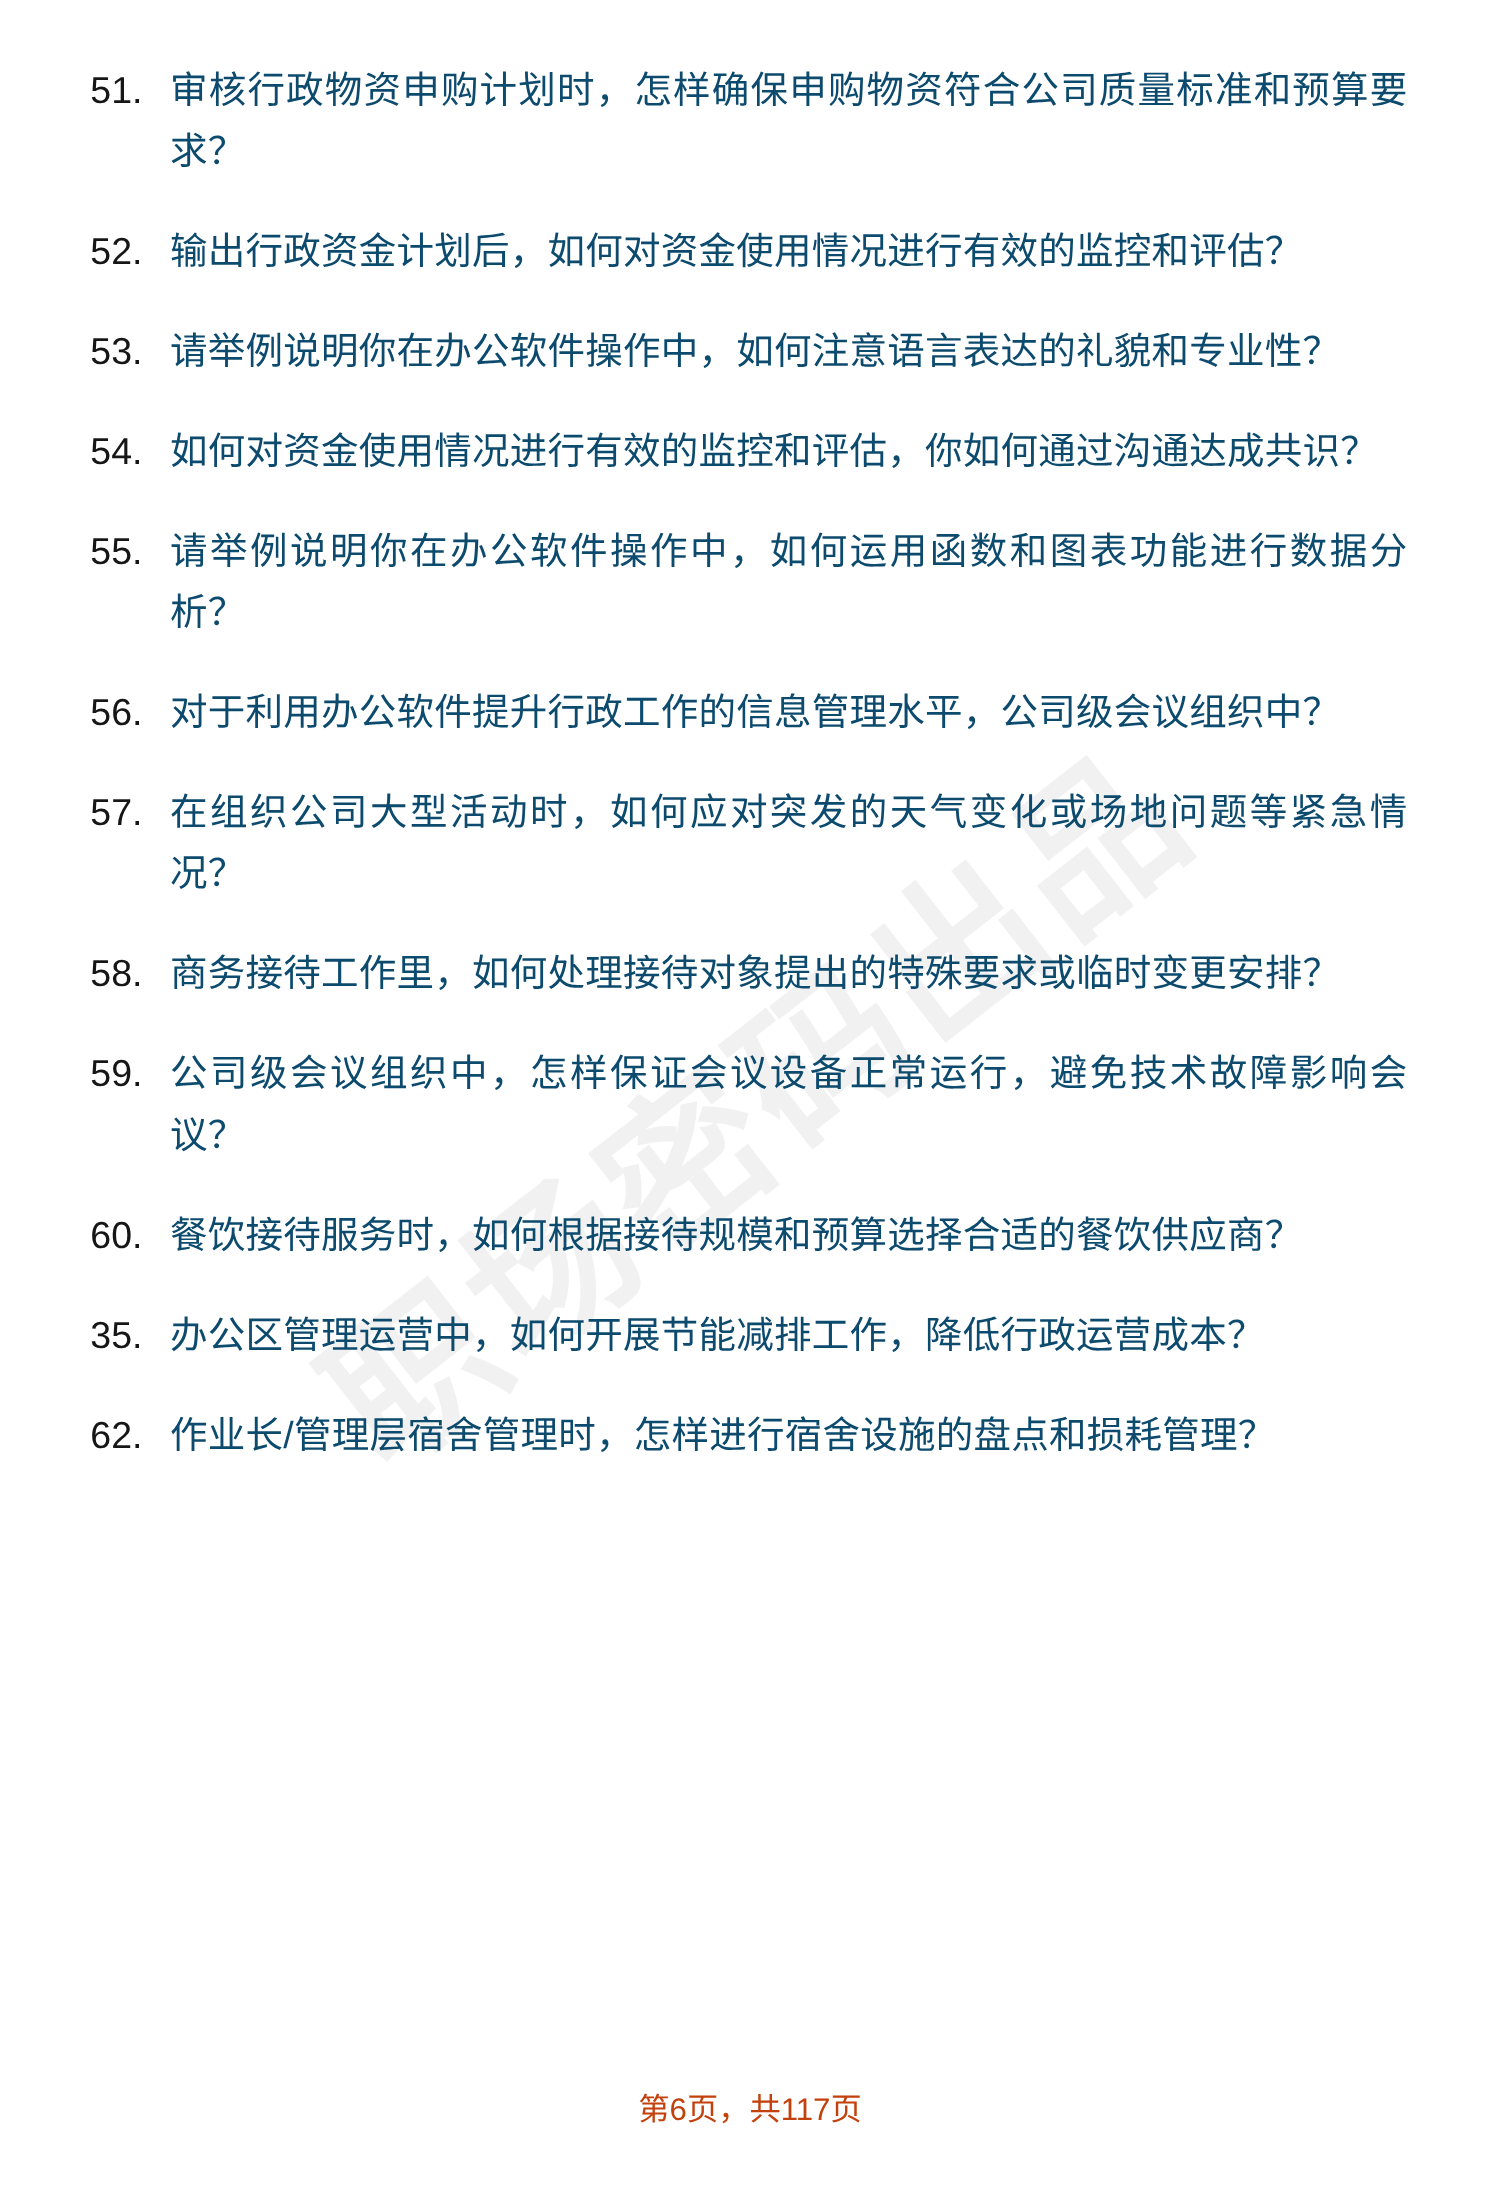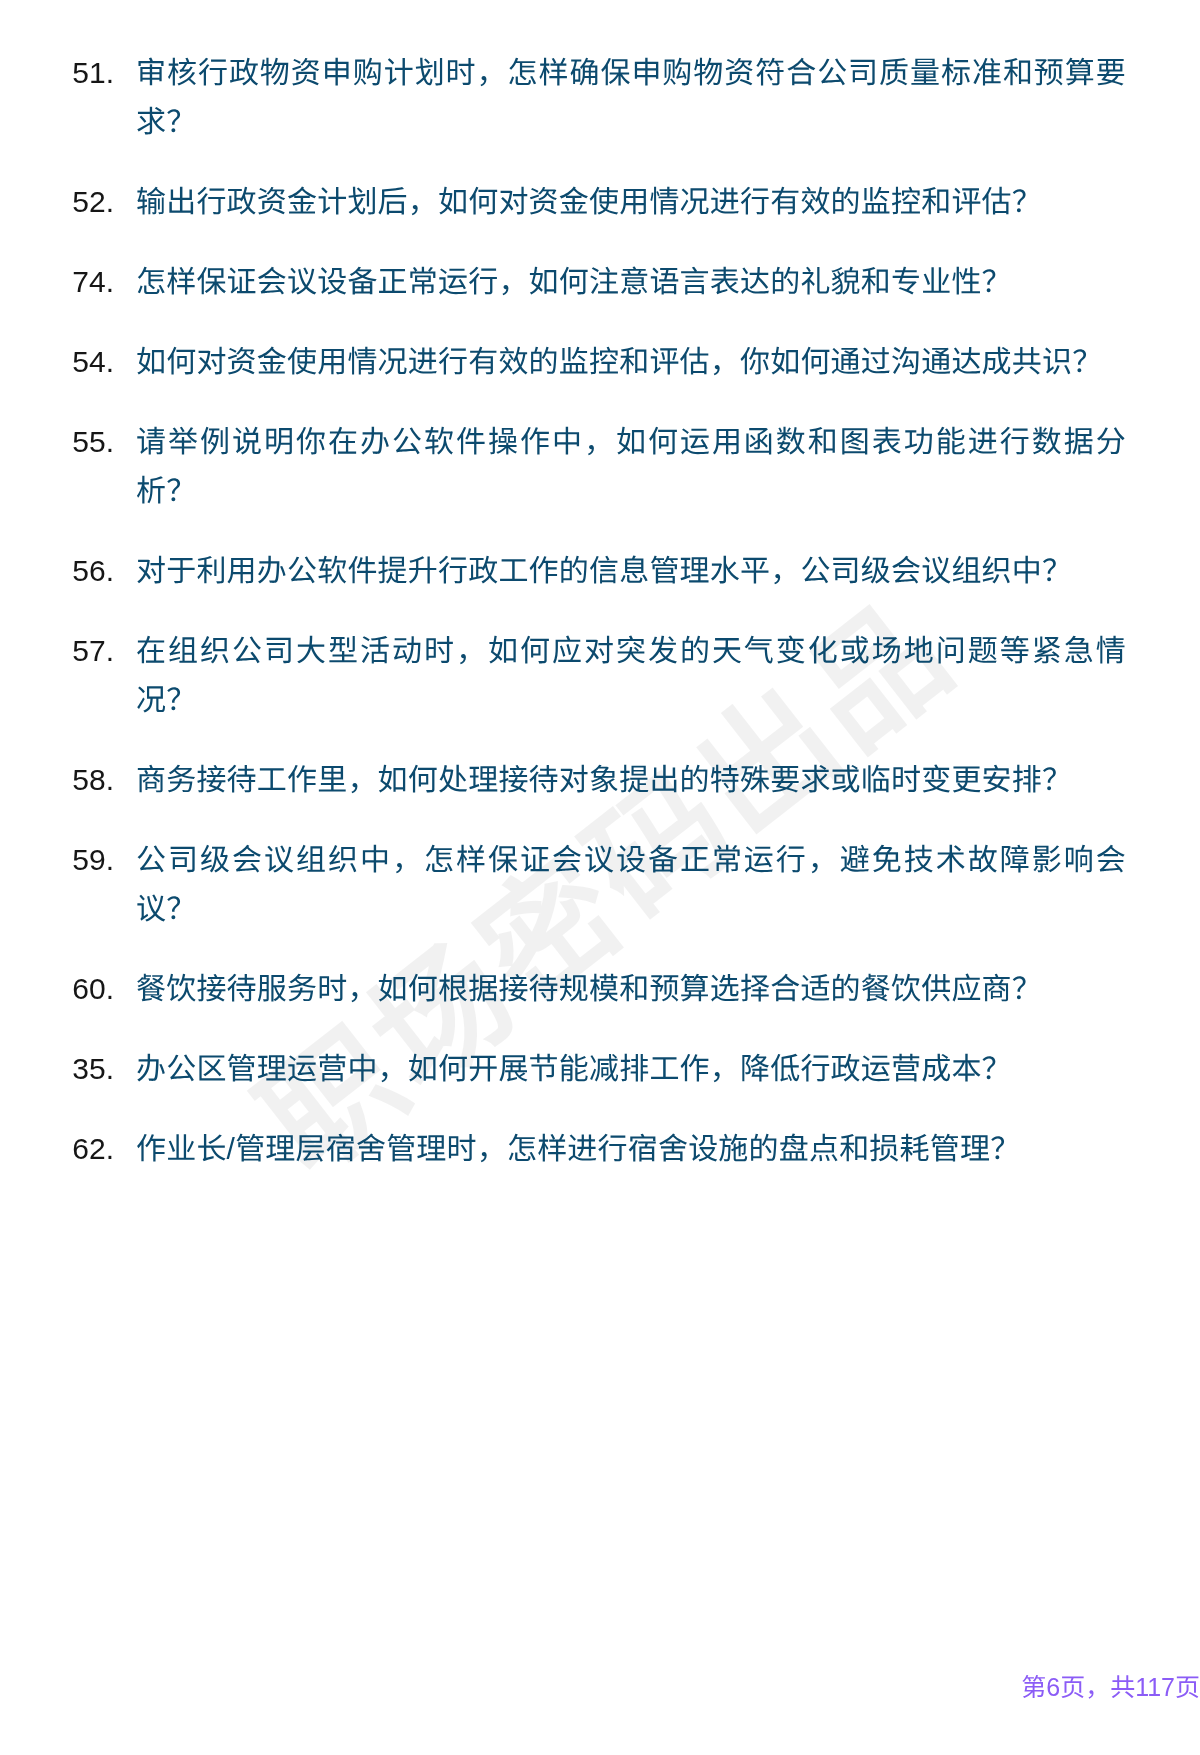--- a/index.html
+++ b/index.html
@@ -79,23 +79,23 @@
     text-align: justify;
     text-justify: inter-ideograph;
     letter-spacing: 0.2px;
   }
 
   .footer {
     position: absolute;
     left: 0;
     bottom: 52px;
     width: 1200px;
-    text-align: right;
+    text-align: center;
     font-size: 25px;
-    color: #8b5cf6;
+    color: #c2410c;
     z-index: 2;
   }
 </style>
 </head>
 <body>
 
 <div class="watermark">
   <span>职场密码出品</span>
 </div>
 
@@ -106,22 +106,22 @@
       <div class="qa-num">51.</div>
       <div class="qa-text">审核行政物资申购计划时，怎样确保申购物资符合公司质量标准和预算要求？</div>
     </li>
 
     <li class="qa-item">
       <div class="qa-num">52.</div>
       <div class="qa-text">输出行政资金计划后，如何对资金使用情况进行有效的监控和评估？</div>
     </li>
 
     <li class="qa-item">
-      <div class="qa-num">74.</div>
-      <div class="qa-text">怎样保证会议设备正常运行，如何注意语言表达的礼貌和专业性？</div>
+      <div class="qa-num">53.</div>
+      <div class="qa-text">请举例说明你在办公软件操作中，如何注意语言表达的礼貌和专业性？</div>
     </li>
 
     <li class="qa-item">
       <div class="qa-num">54.</div>
       <div class="qa-text">如何对资金使用情况进行有效的监控和评估，你如何通过沟通达成共识？</div>
     </li>
 
     <li class="qa-item">
       <div class="qa-num">55.</div>
       <div class="qa-text">请举例说明你在办公软件操作中，如何运用函数和图表功能进行数据分析？</div>

